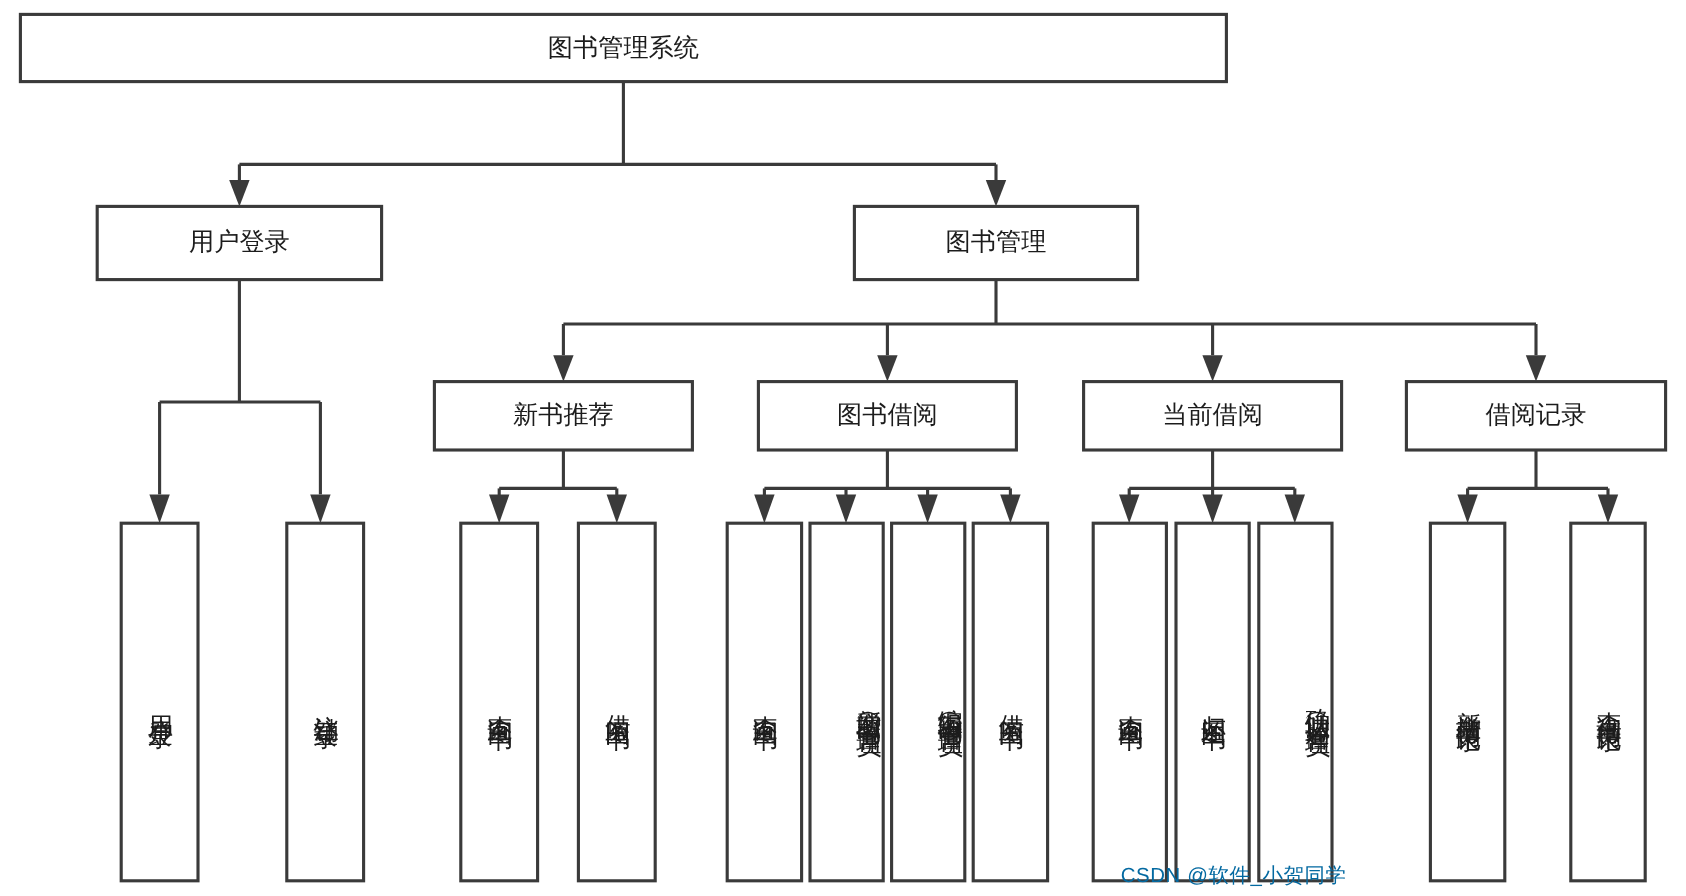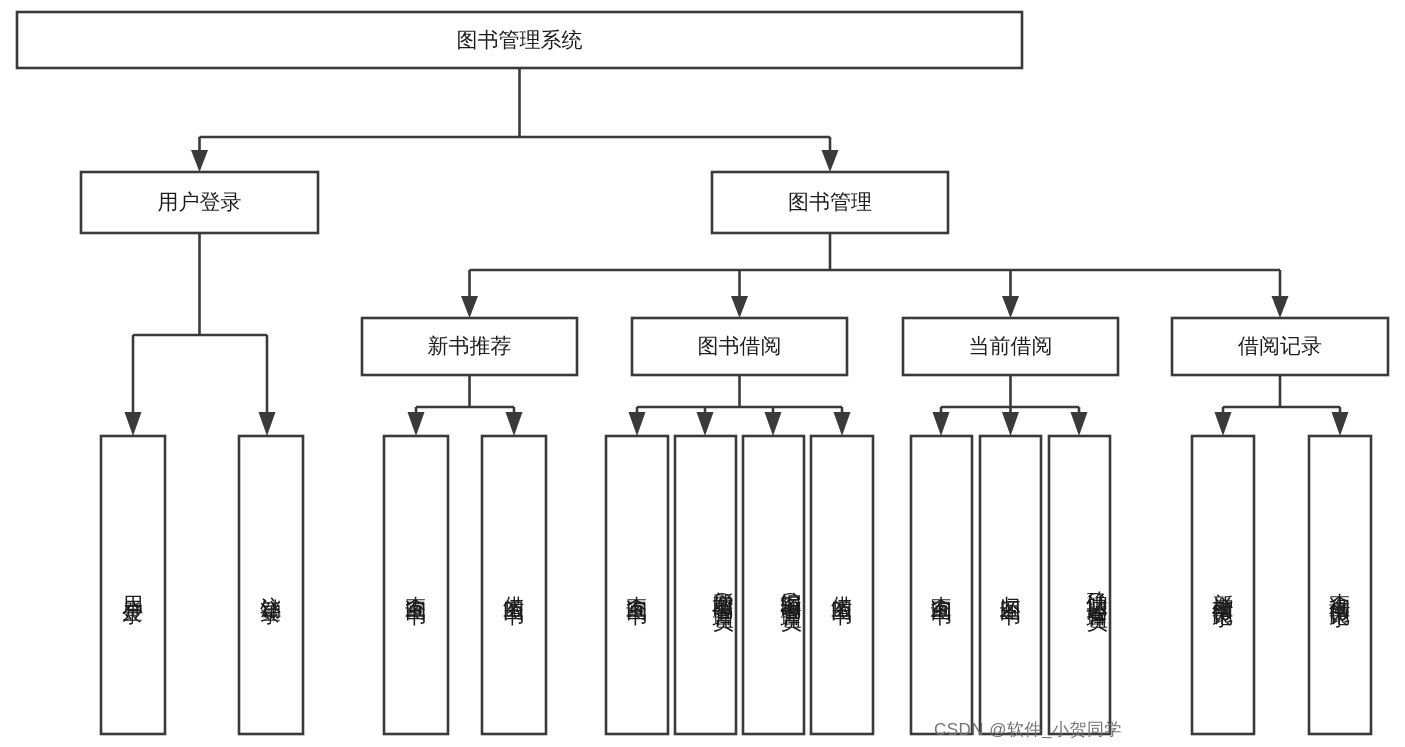--- a/index.html
+++ b/index.html
@@ -62,21 +62,21 @@
     justify-content: center;
     white-space: nowrap;
     pointer-events: none;
   }
   #watermark {
     position: absolute;
     right: 8px;
     bottom: 6px;
     font-family: "Liberation Sans", "DejaVu Sans", sans-serif;
     font-size: 17px;
-    color: #737373;
+    color: #0369a1;
     letter-spacing: 0.5px;
     white-space: nowrap;
   }
 </style>
 </head>
 <body>
 
 <div id="diagram-root">
 
   <svg id="flow-svg" viewBox="0 0 1405 747">

